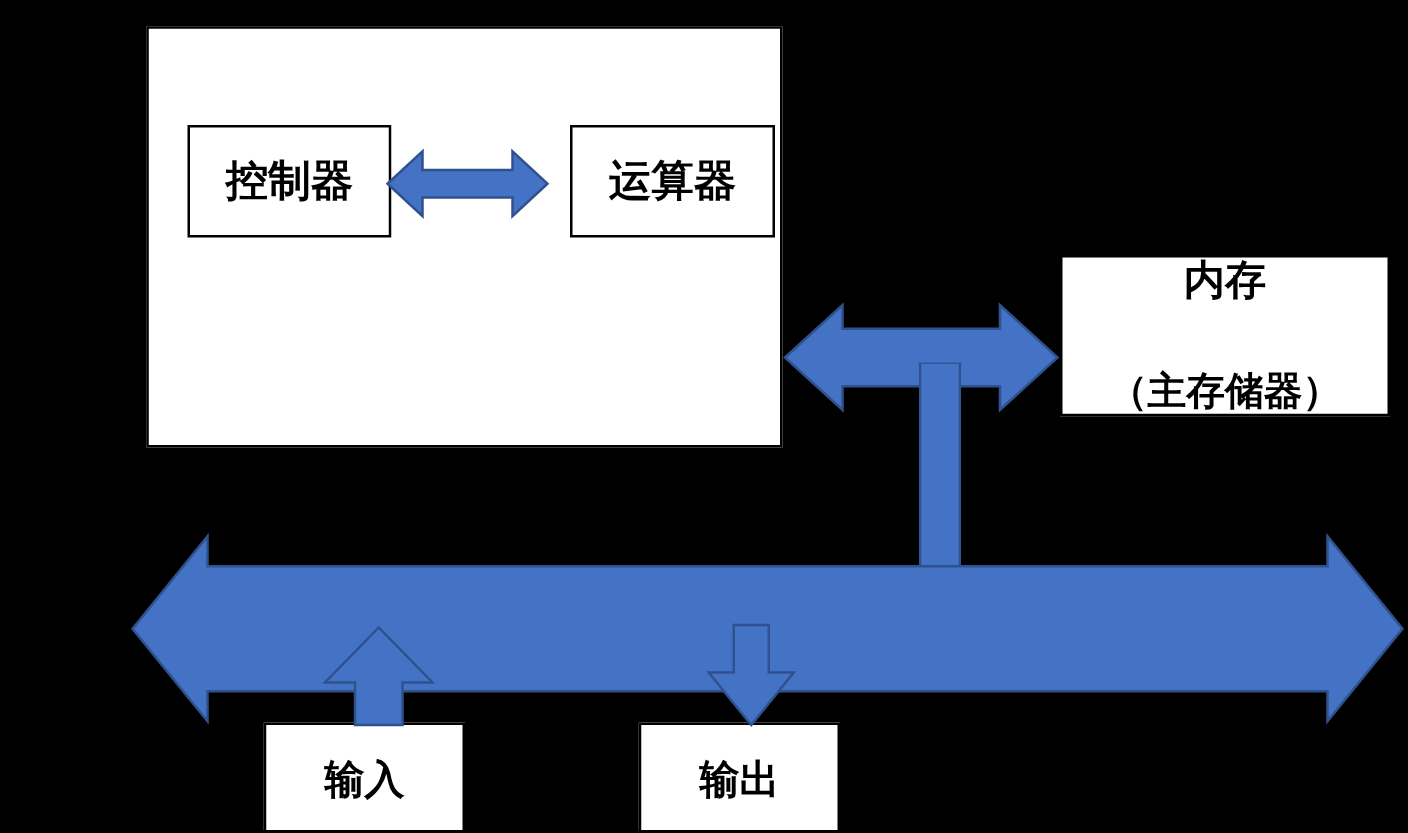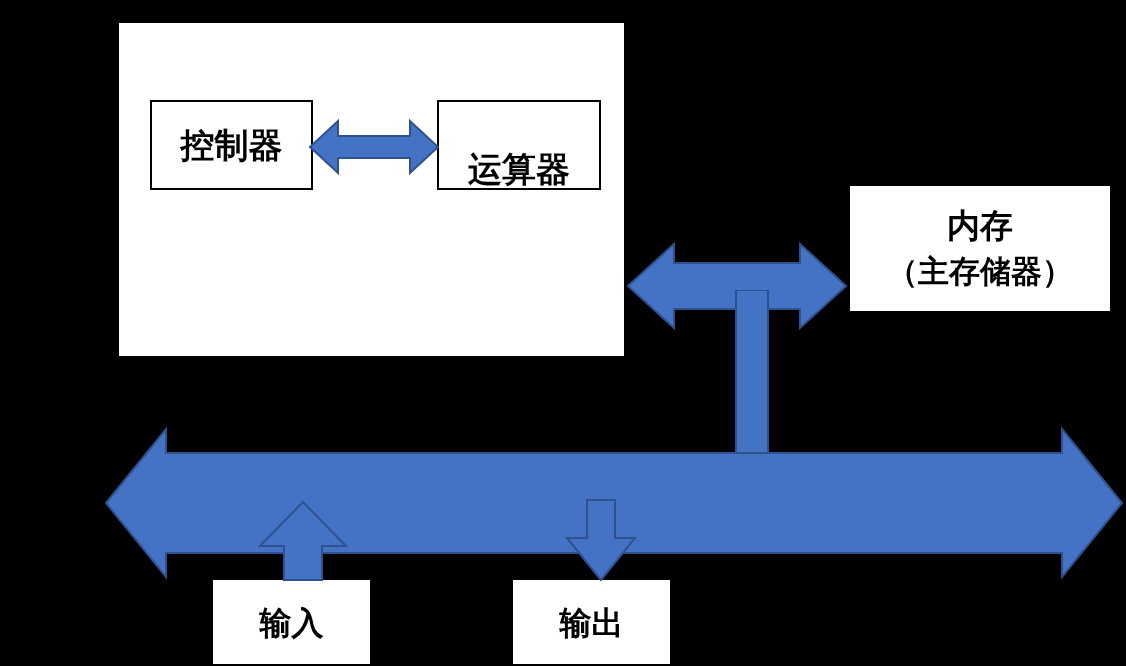--- a/index.html
+++ b/index.html
@@ -40,35 +40,35 @@
   }
   #controller-box {
     left: 150px;
     top: 100px;
     width: 163px;
     height: 90px;
     font-size: 34px;
     font-weight: 700;
   }
   #alu-box {
-    left: 437px;
+    left: 456px;
     top: 100px;
     width: 164px;
     height: 90px;
     font-size: 34px;
     font-weight: 700;
-    justify-content: flex-end;
   }
   #memory-box {
     left: 848px;
-    top: 184px;
+    top: 204px;
     width: 264px;
     height: 129px;
     font-size: 33px;
     font-weight: 700;
+    justify-content: space-between;
   }
   #memory-box .line2 { font-size: 31px; margin-top: 10px; }
   #input-box {
     left: 211px;
     top: 578px;
     width: 161px;
     height: 92px;
     font-size: 32px;
     font-weight: 700;
   }

